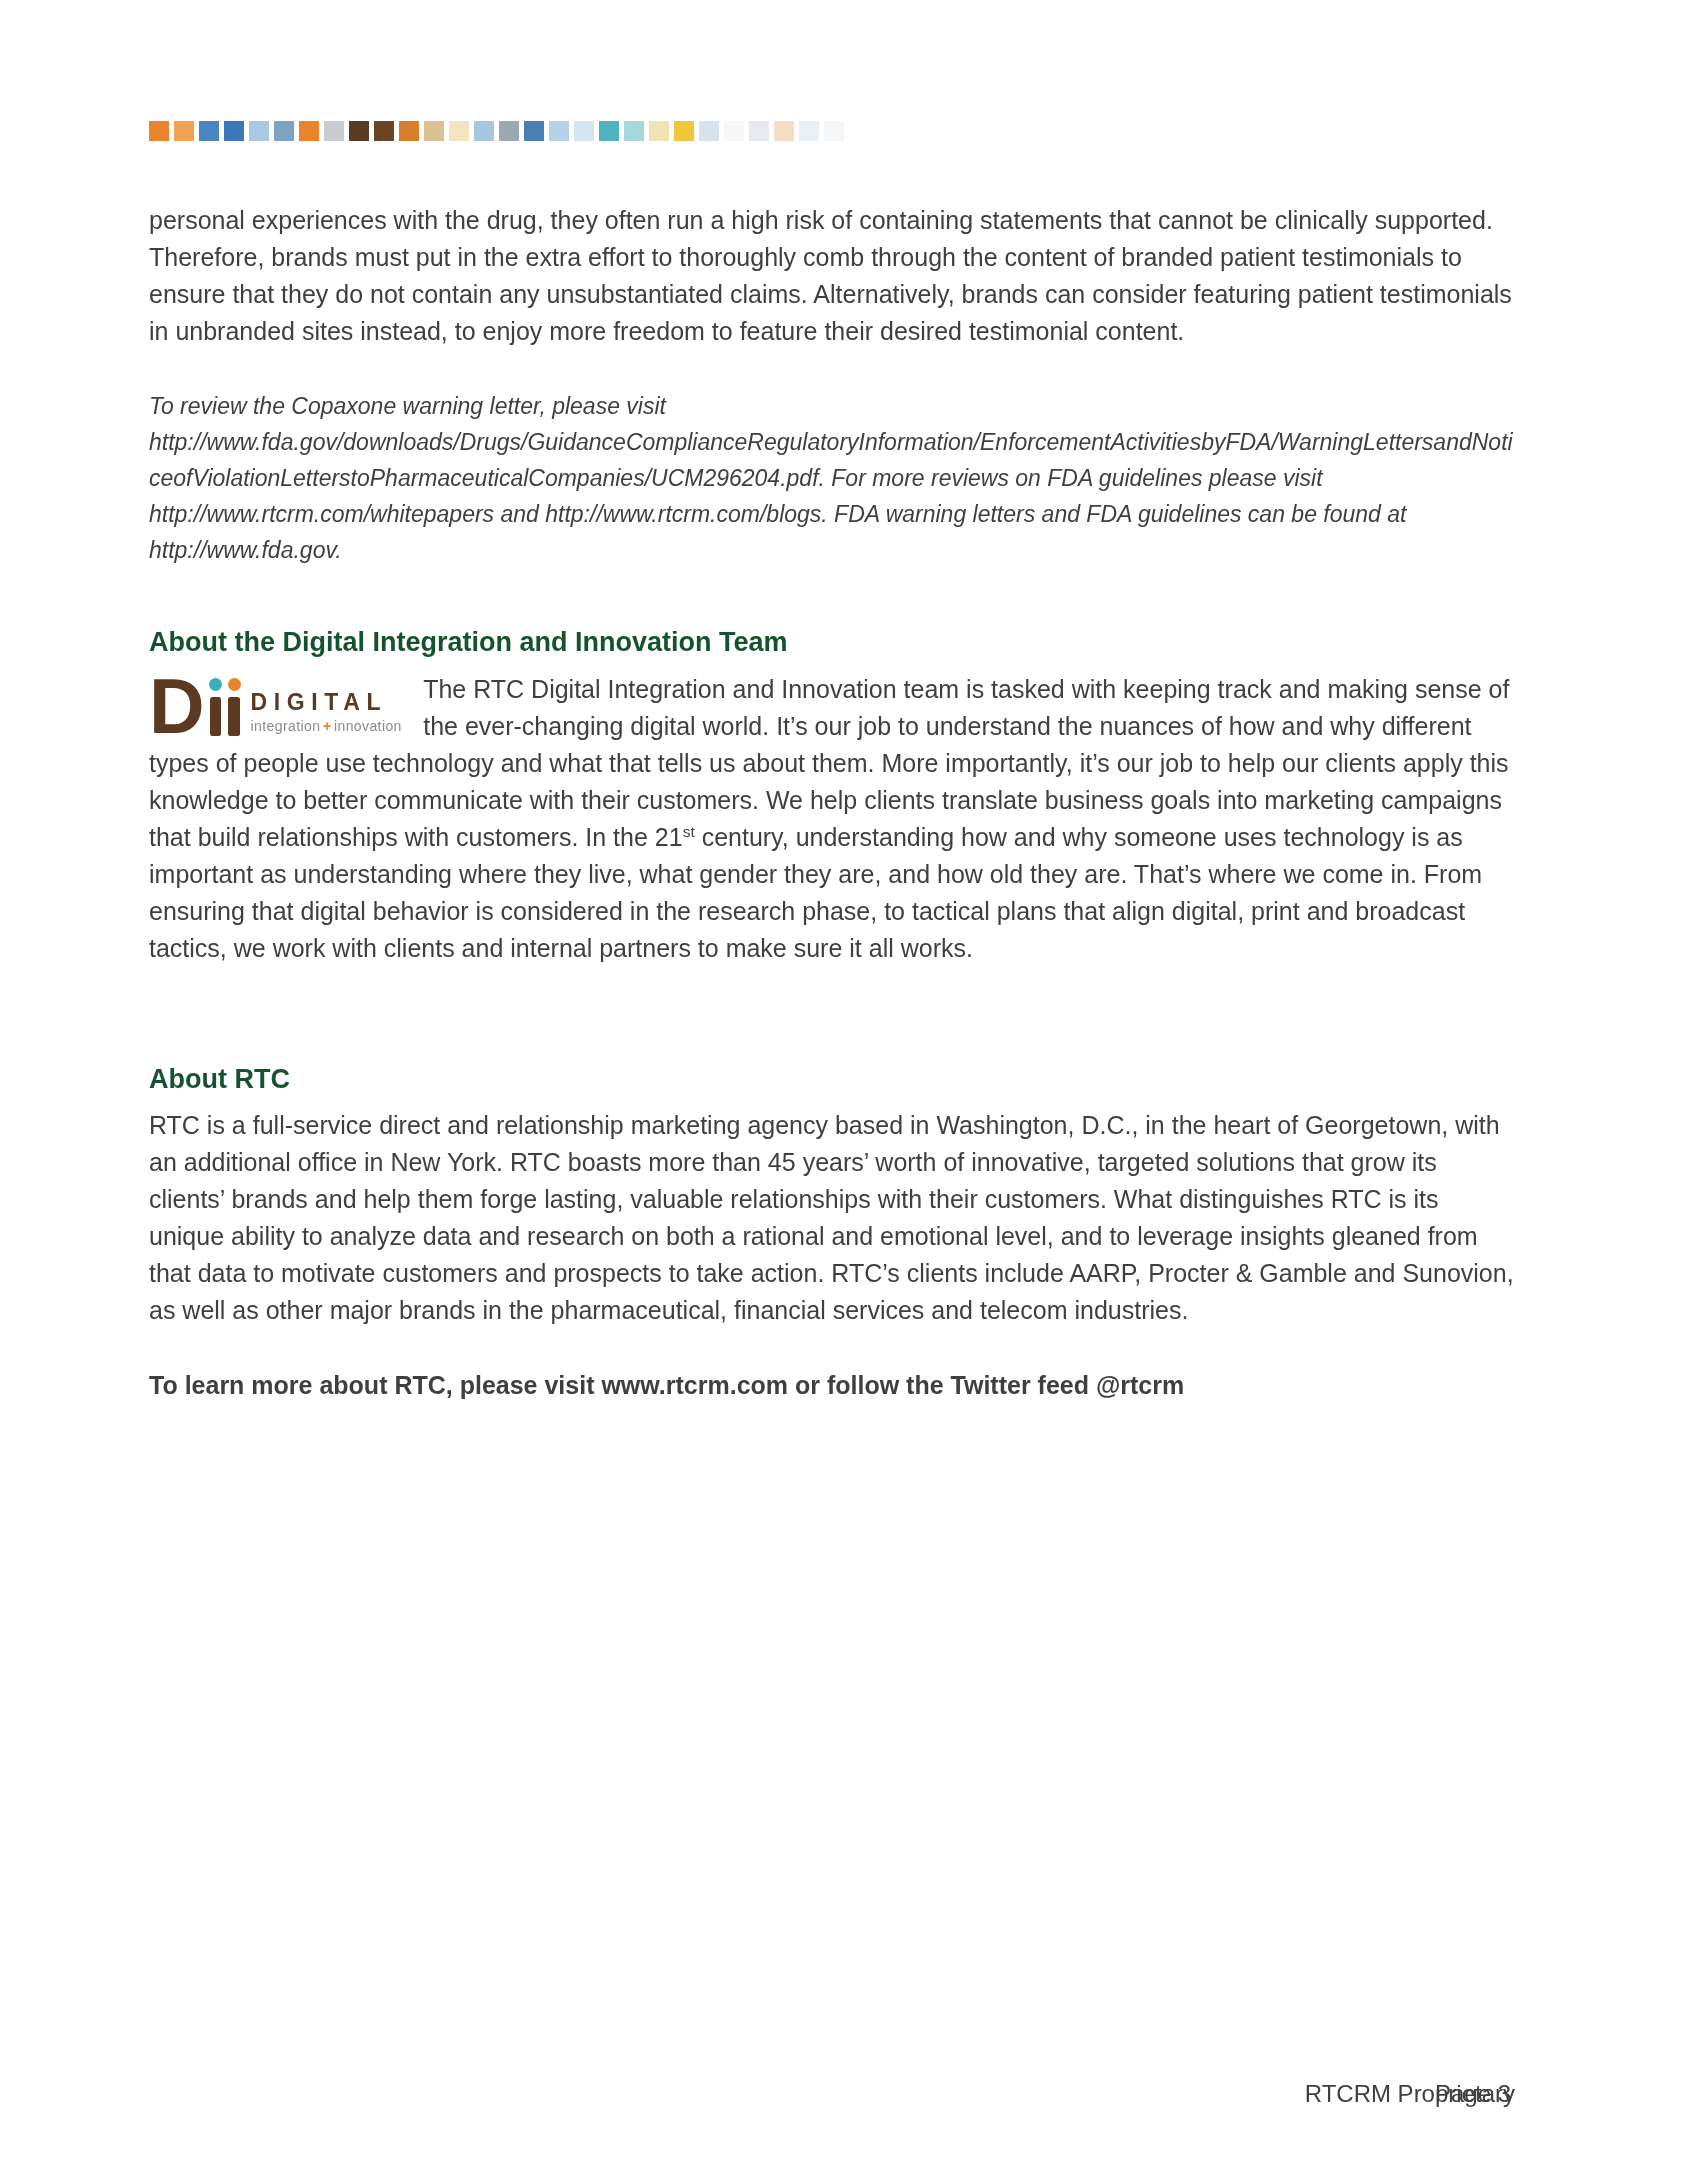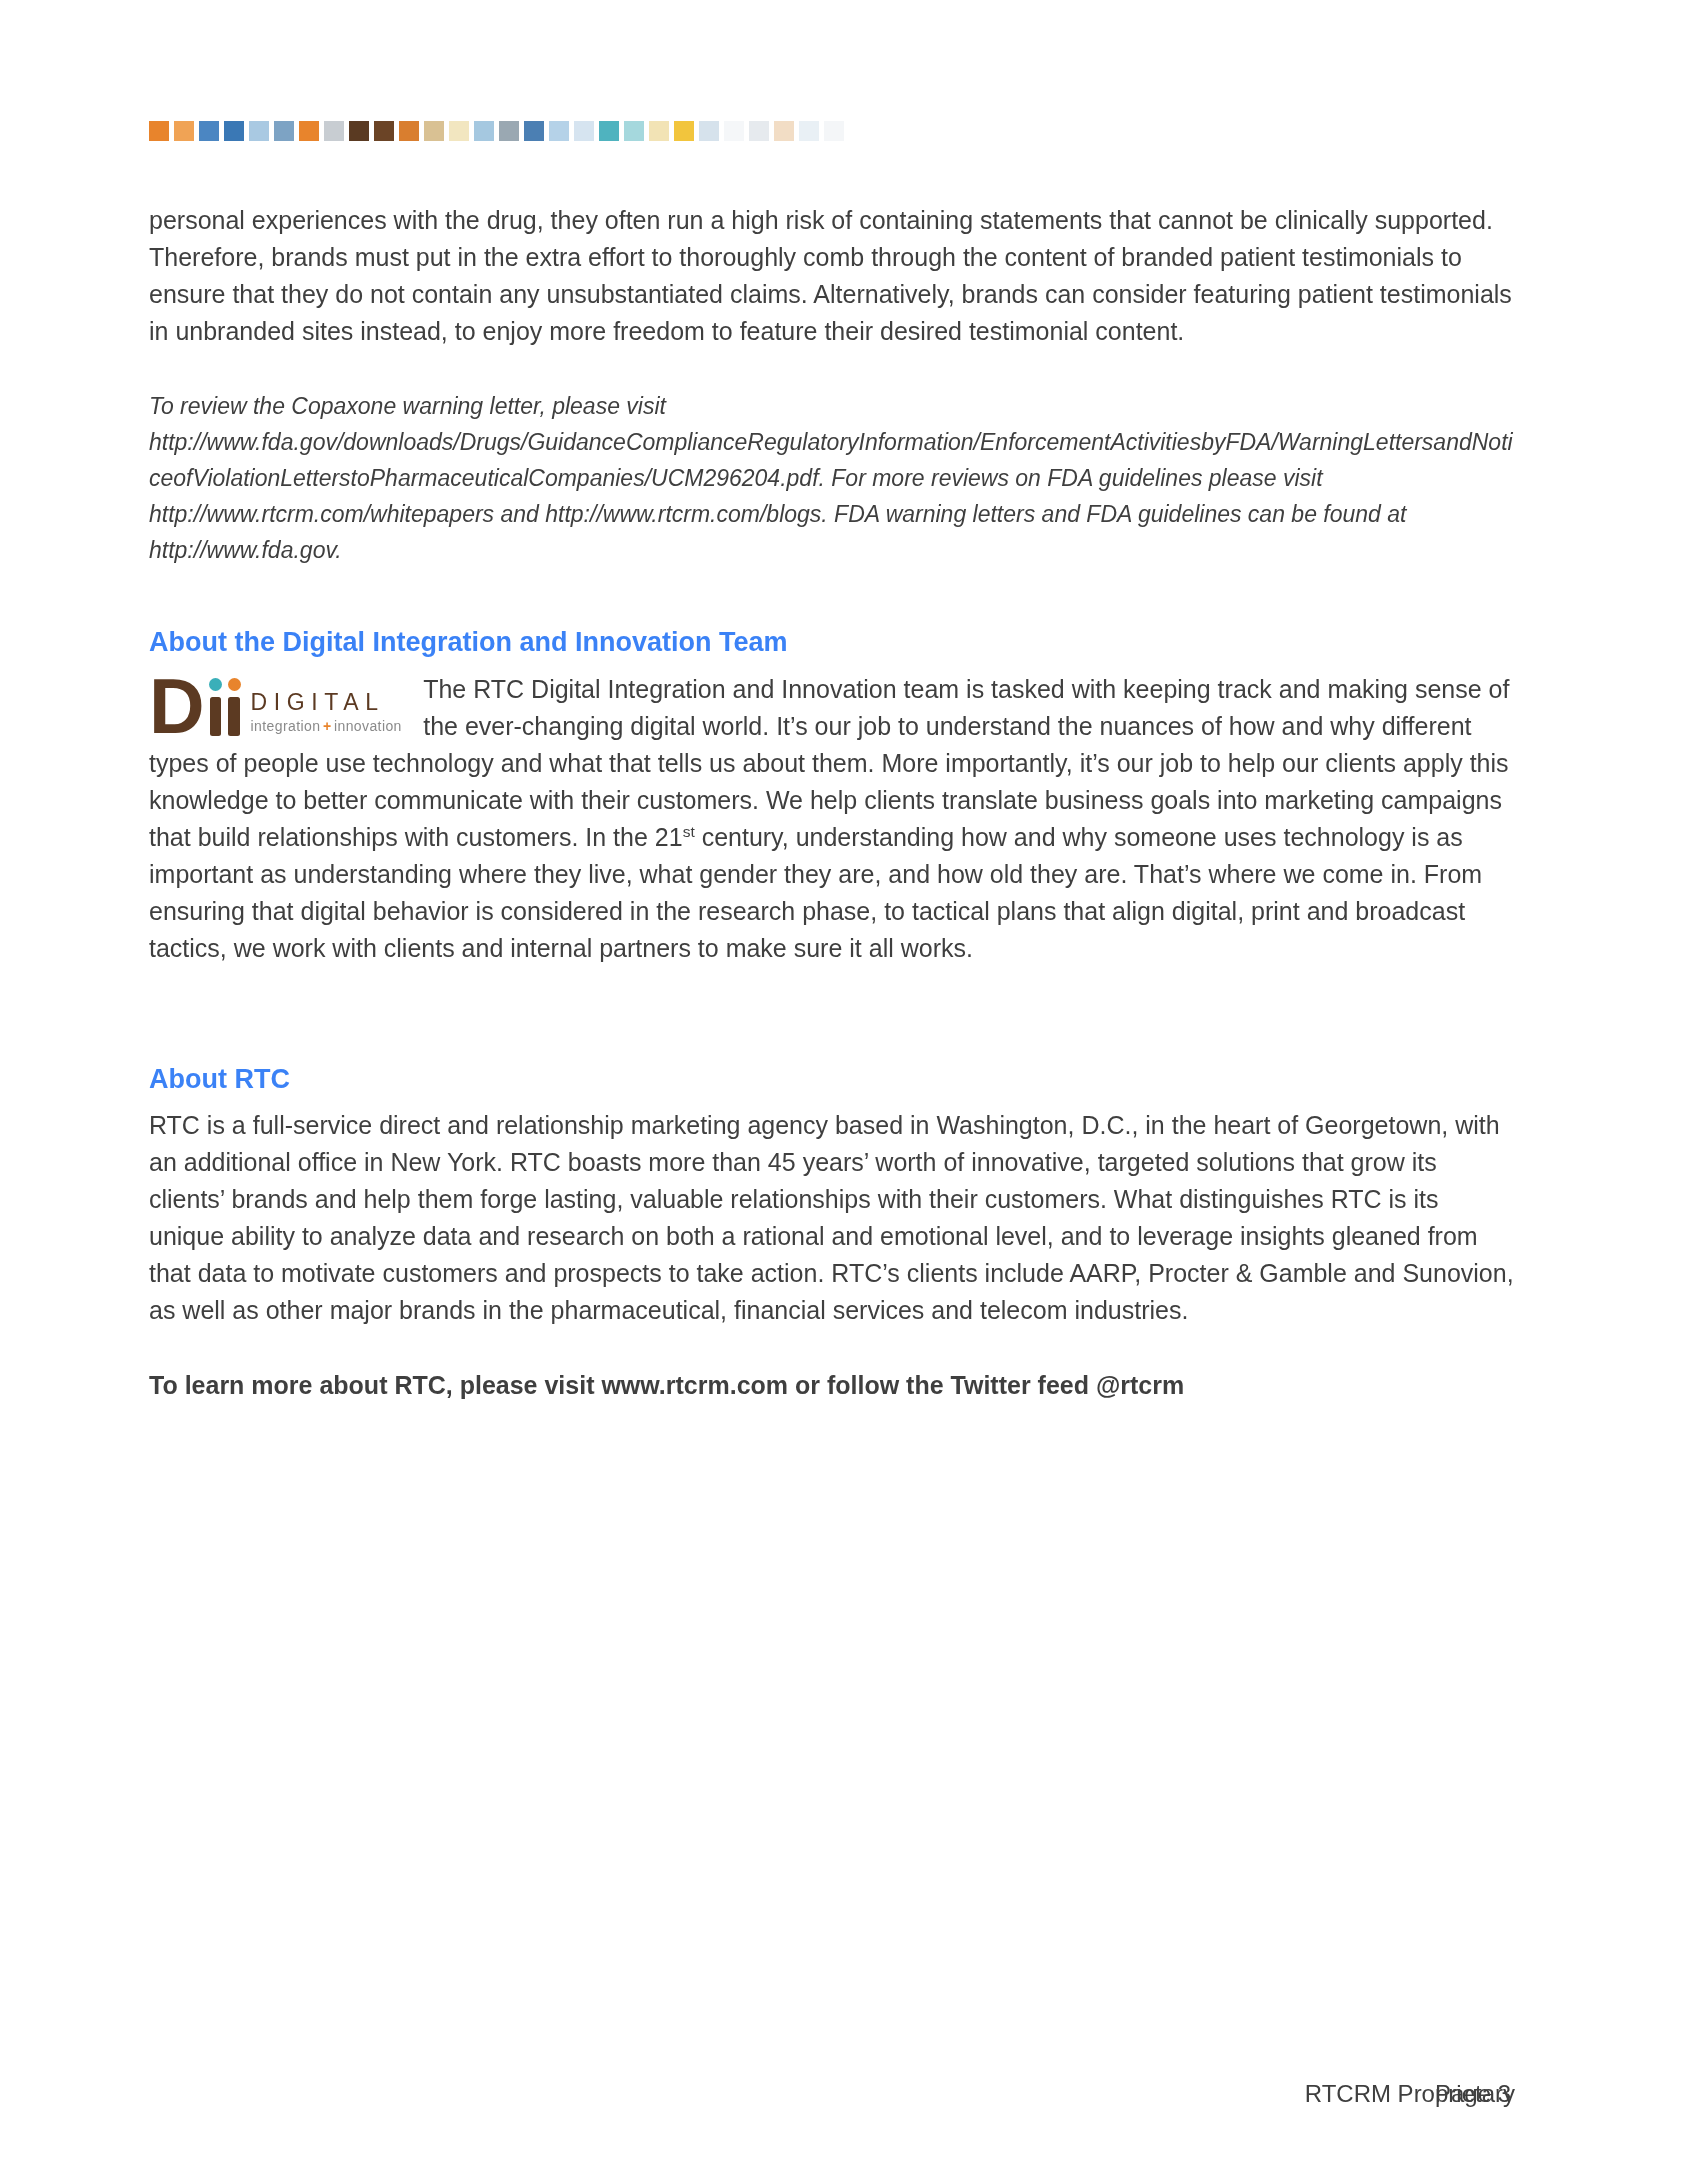--- a/index.html
+++ b/index.html
@@ -39,21 +39,21 @@
   p.small {
     font-size: 23px;
     line-height: 36px;
     overflow-wrap: anywhere;
     font-style: italic;
   }
   h2.section-heading {
     font-size: 27px;
     line-height: 33px;
     font-weight: bold;
-    color: #3b82f6;
+    color: #14532d;
     margin: 58px 0 11.5px 0;
   }
   h2.second { }
   p.tagline-line { margin-bottom: 36px; }
   p.cta { font-weight: bold; margin-bottom: 12px; }
   sup.ordinal { font-size: 0.62em; line-height: 0; vertical-align: super; }
 
   
   .dii-logo {
     float: left;
@@ -78,21 +78,21 @@
     align-items: center;
     margin-left: 5.8px;
   }
   .dii-dot { width: 13px; height: 13px; border-radius: 50%; margin-bottom: 5.8px; }
   .dot-teal { background: #3aafb9; }
   .dot-orange { background: #e8842c; }
   .dii-stem { width: 11.5px; height: 39px; background: #5c3a22; border-radius: 2.5px; }
   .dii-text { margin-left: 10px; padding-bottom: 1.6px; }
   .dii-brand {
     font-size: 23px;
-    font-weight: normal;
+    font-weight: bold;
     letter-spacing: 6.6px;
     color: #5c3a22;
   }
   .dii-tagline {
     font-size: 14px;
     color: #8a8a8a;
     margin-top: 2.5px;
     letter-spacing: 0.4px;
   }
   .dii-plus { color: #e8842c; font-weight: bold; margin: 0 2.5px; }

